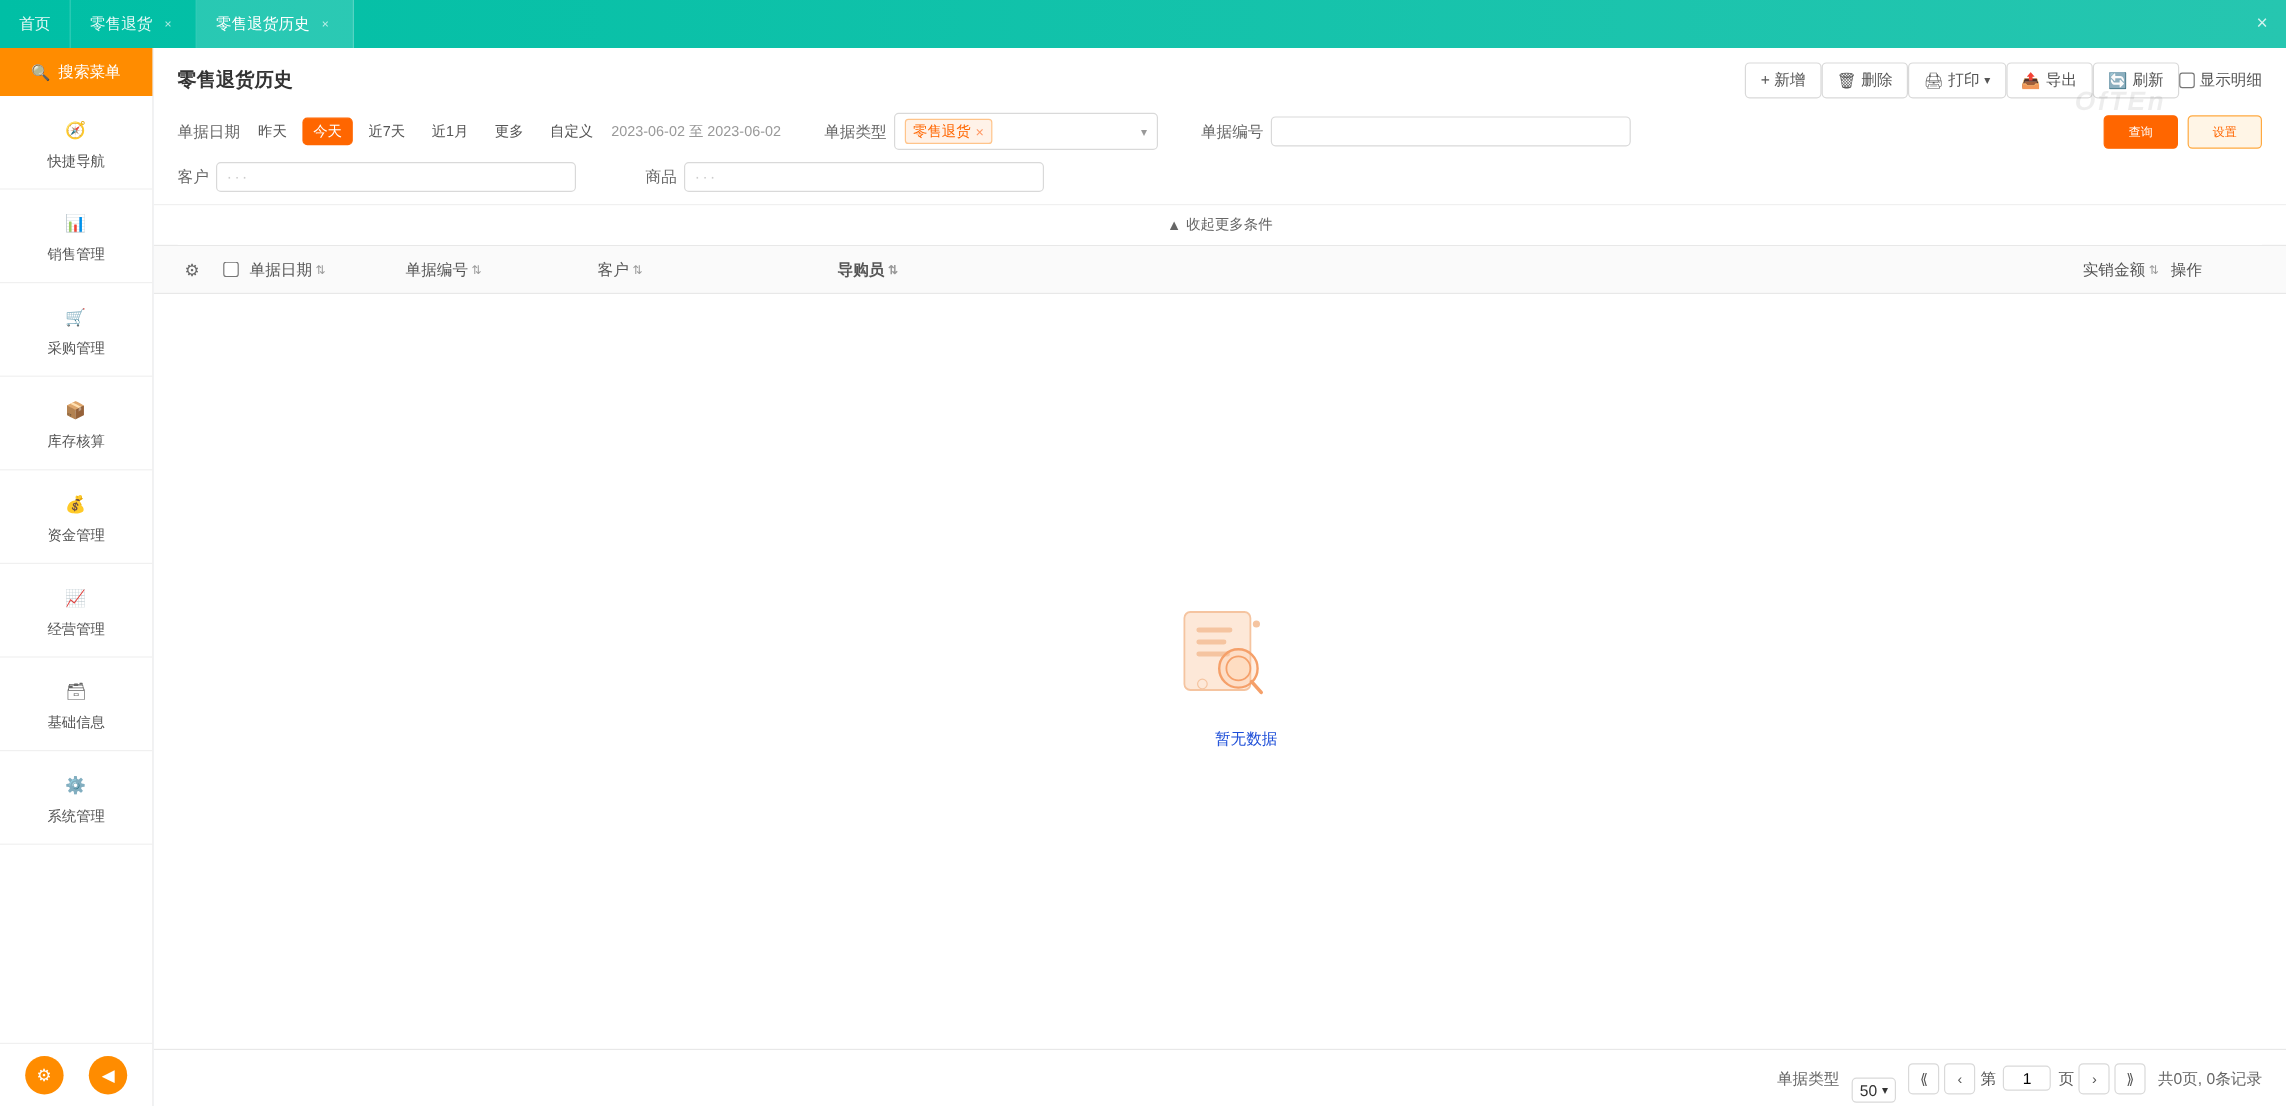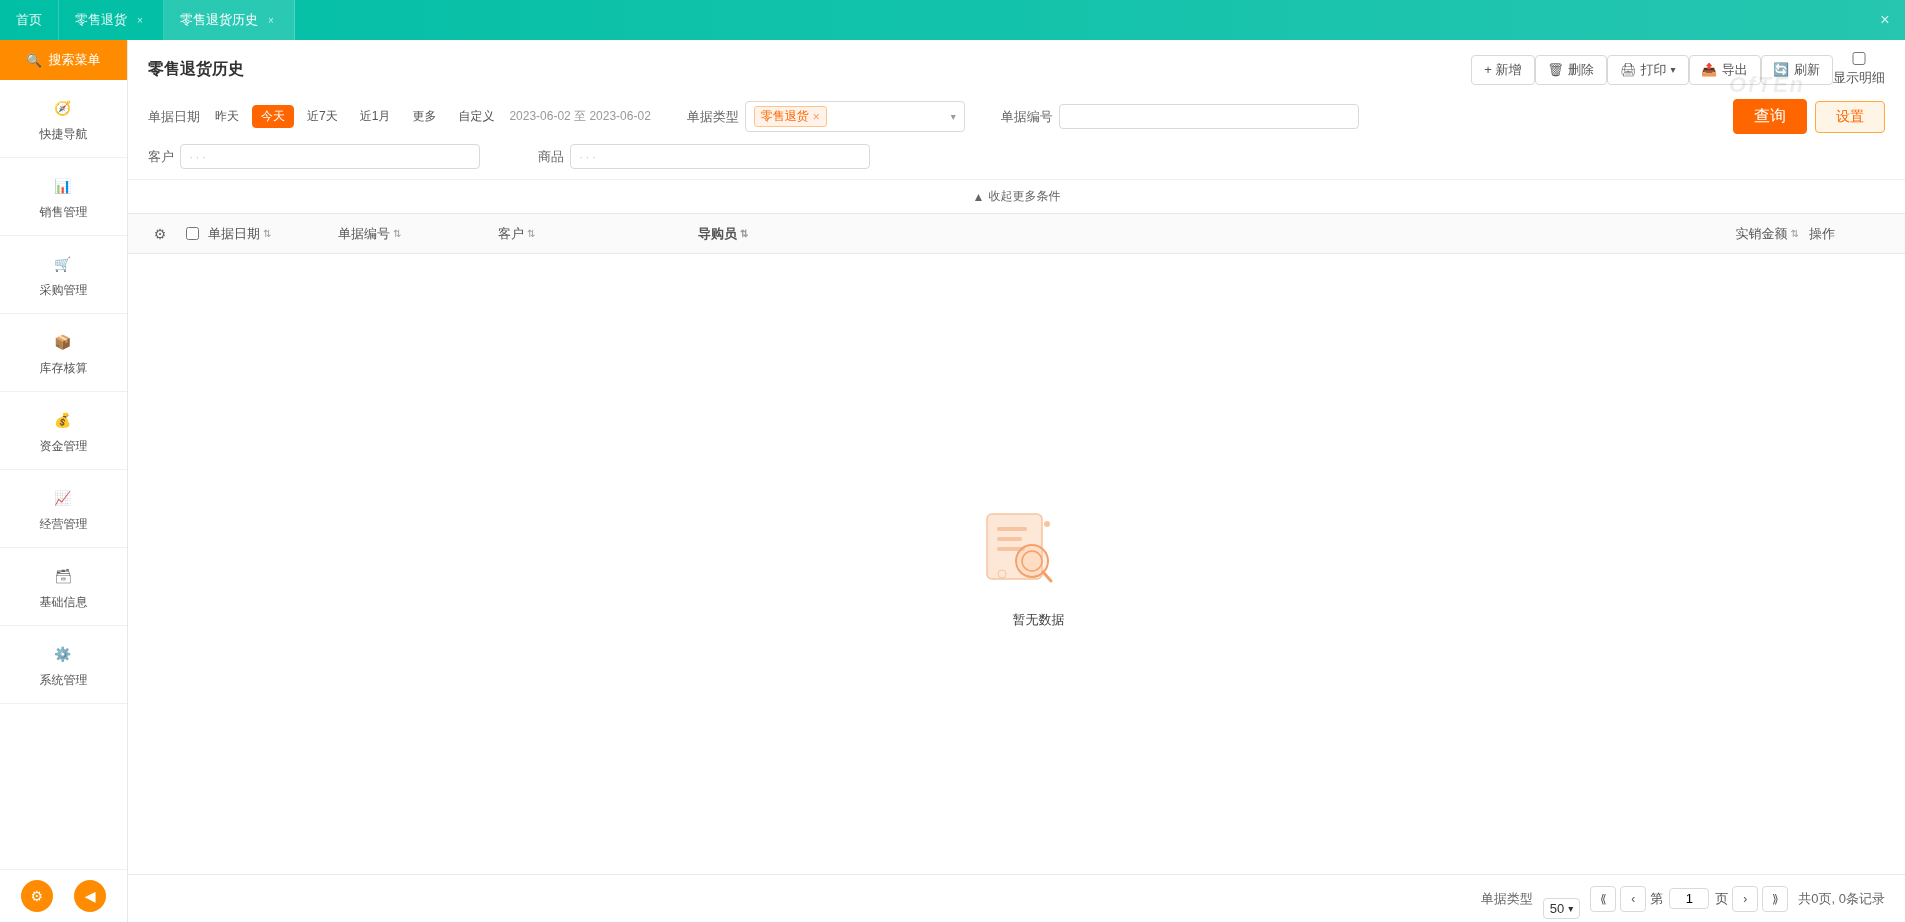--- a/index.html
+++ b/index.html
@@ -161,21 +161,21 @@
       border-color: #ff6600;
       color: #fff;
     }
     .toolbar-btn.secondary {
       background: #fff5e6;
       border-color: #ffa940;
       color: #ff6600;
     }
     .display-detail-label {
       display: flex; gap: 4px;
-      font-size: 13px; color: #555; flex-direction: column;
+      font-size: 13px; color: #555;
     }
 
     
     .filter-area {
       padding: 10px 20px 0 20px;
       background: #fff;
     }
     .filter-row {
       display: flex;
       align-items: center;
@@ -328,21 +328,21 @@
       justify-content: center;
       padding: 40px;
     }
     .empty-icon {
       width: 100px; height: 100px;
       margin-bottom: 12px;
       position: relative;
     }
     .empty-text {
       font-size: 13px;
-      color: #404040;
+      color: #1d4ed8;
       margin-left: 44px;
     }
 
     
     .pagination {
       height: 48px;
       border-top: 1px solid #e8e8e8;
       display: flex;
       align-items: center;
       justify-content: flex-end;
@@ -529,22 +529,22 @@
               <span class="select-arrow">▾</span>
             </div>
           </div>
 
           <div class="filter-item" style="margin-left: 20px;">
             <span class="filter-label">单据编号</span>
             <input class="input-box input-box-wide" type="text" value="" style="">
           </div>
 
           <div style="margin-left: auto; display: flex; gap: 8px; align-items: center;">
-            <button class="toolbar-btn primary" style="padding: 6px 20px; font-size: 16px;">查询</button>
-            <button class="toolbar-btn secondary" style="padding: 6px 20px; font-size: 14px;">设置</button>
+            <button class="toolbar-btn primary" style="padding: 6px 20px; font-size: 10px;">查询</button>
+            <button class="toolbar-btn secondary" style="padding: 6px 20px; font-size: 10px;">设置</button>
           </div>
         </div>
 
         <div class="filter-row">
 
           <div class="filter-item">
             <span class="filter-label">客户</span>
             <div class="select-box" style="min-width:300px;">
               <span class="dotted-placeholder">···</span>
             </div>

